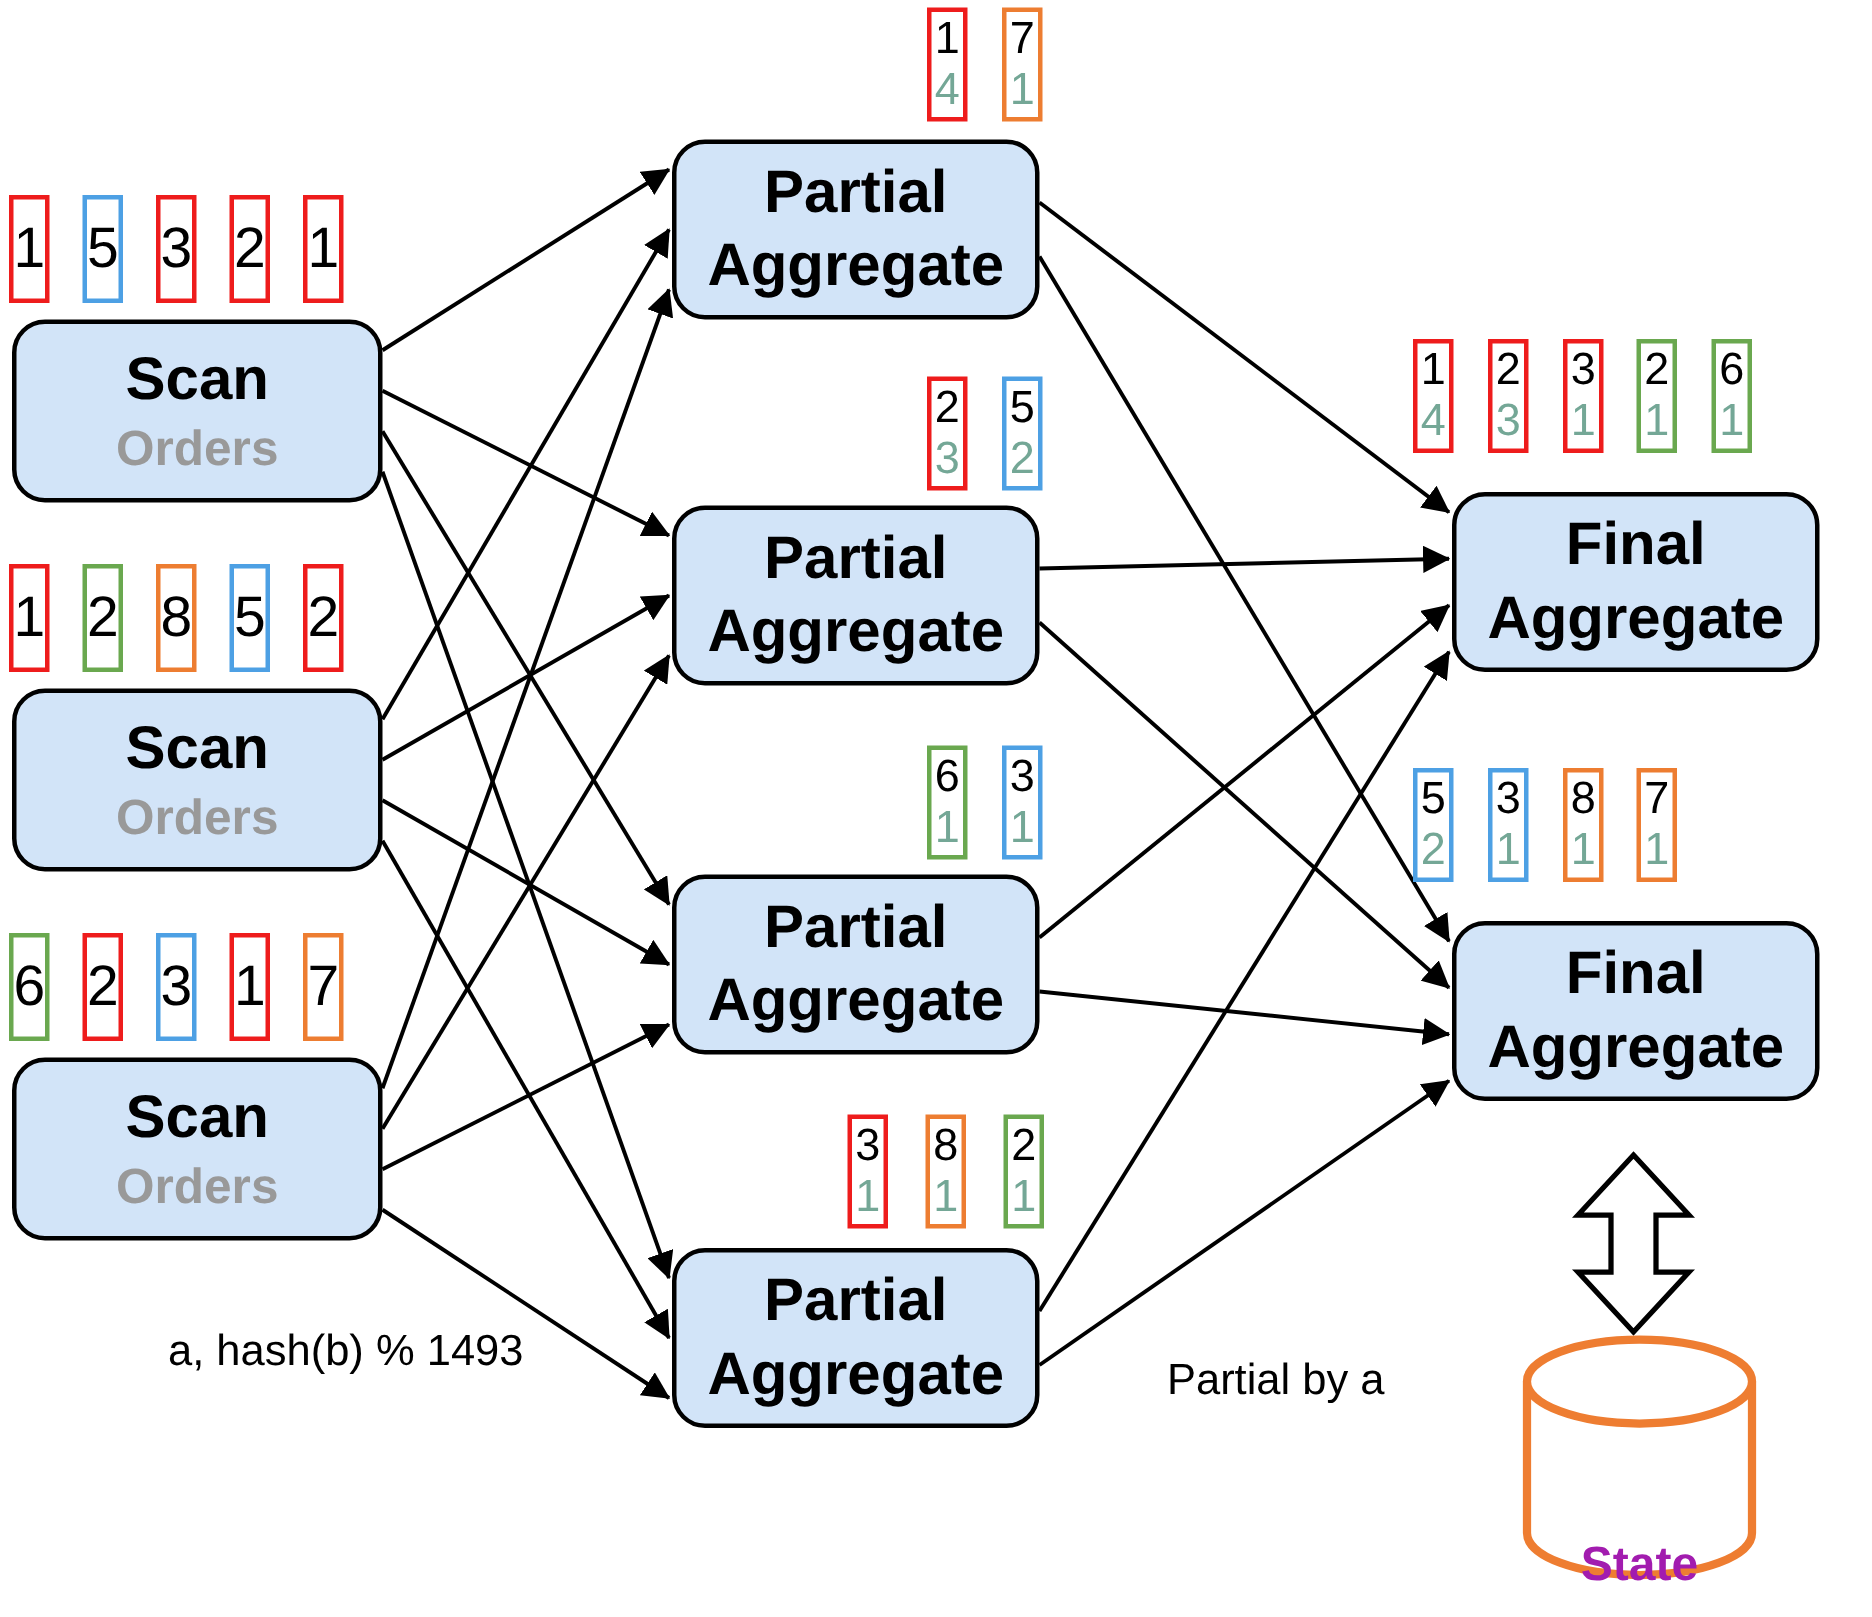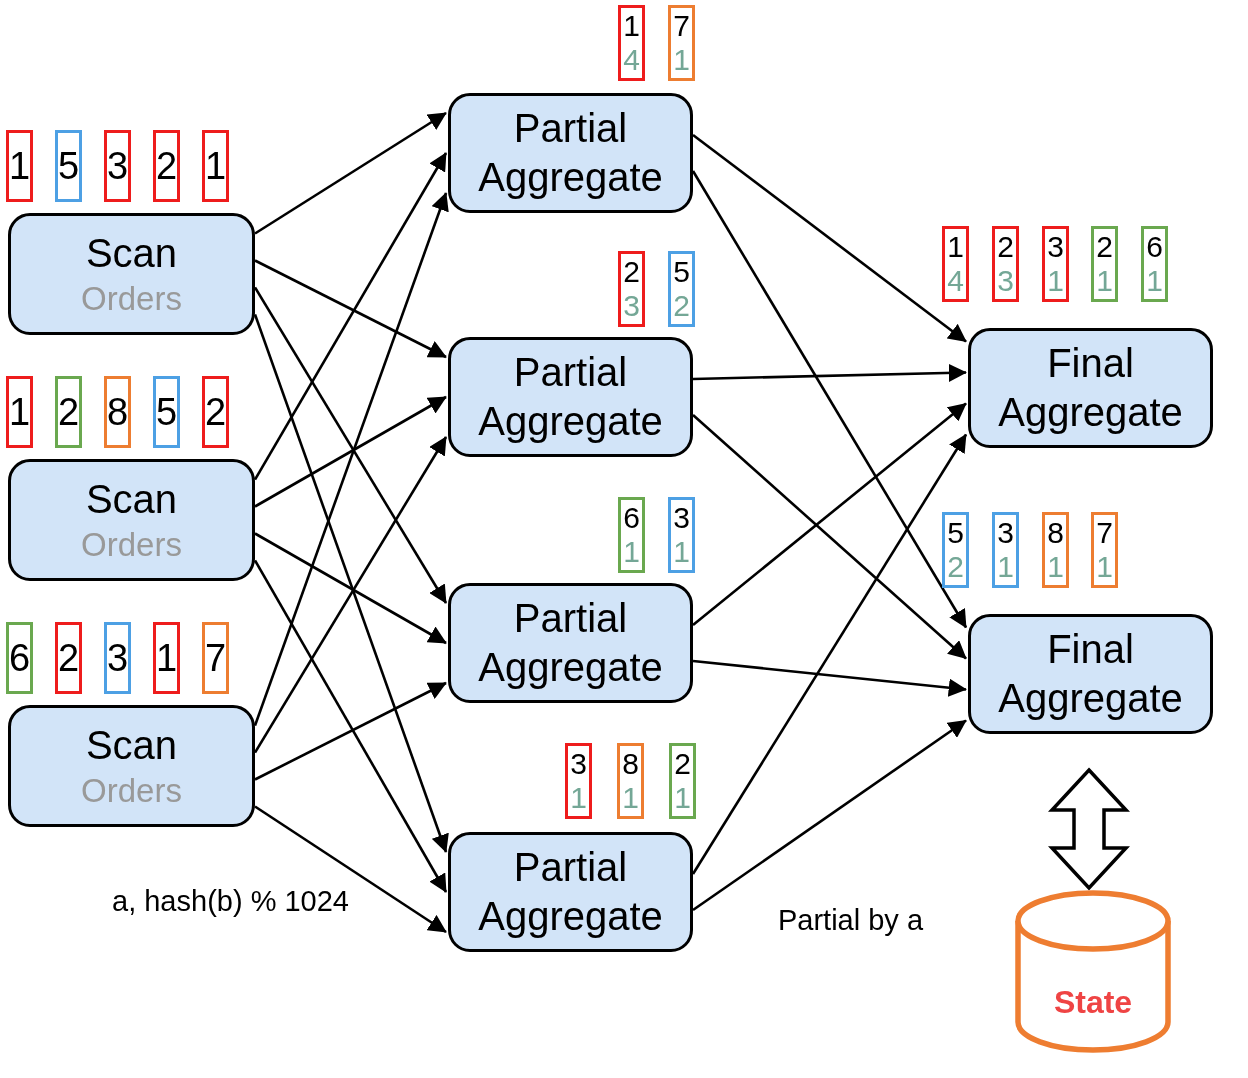--- a/index.html
+++ b/index.html
@@ -2,21 +2,21 @@
 <html><head>
 <meta charset="utf-8">
 <style>
   html,body { margin:0; padding:0; background:#ffffff; font-family:"Liberation Sans", sans-serif; }
   #stage { position:relative; width:1248px; height:1078px; background:#ffffff; overflow:hidden; }
   #edge-layer { position:absolute; left:0; top:0; }
   #nodes-layer { position:absolute; left:0; top:0; width:100%; height:100%; pointer-events:none; }
 
   .node { position:absolute; background:#d2e4f8; border:3px solid #000; border-radius:22px;
           display:flex; flex-direction:column; align-items:center; justify-content:center;
-          box-sizing:border-box; text-align:center; }
+          box-sizing:border-box; text-align:center;font-weight:bold; }
   .node .line { font-size:40px; line-height:49px; color:#000; white-space:nowrap; }
   .node .sub  { font-size:33px; line-height:42px; color:#999999; white-space:nowrap; }
 
   .token { position:absolute; background:#ffffff; border:3px solid #000; box-sizing:border-box;
            display:flex; flex-direction:column; align-items:center; justify-content:center; }
   .token.single { width:27px; height:72px; }
   .token.single .k { font-size:38px; line-height:40px; color:#000; }
   .token.double { width:27px; height:76px; }
   .token.double .k { font-size:30px; line-height:34px; color:#000; }
   .token .c { font-size:30px; line-height:34px; }
@@ -217,18 +217,18 @@
         <span class="k">8</span>
         <span class="c" style="color: rgb(116, 167, 150);">1</span>
       </div>
       <div class="token double" style="left: 1091px; top: 512px; border-color: rgb(237, 125, 49);">
         <span class="k">7</span>
         <span class="c" style="color: rgb(116, 167, 150);">1</span>
       </div>
     </div>
 
   <div class="label" id="shuffle-left">
-    <div>a, hash(b) % 1024</div>
+    <div>a, hash(b) % 1493</div>
   </div>
   <div class="label" id="shuffle-right">Partial by a</div>
-  <div id="state-label" style="color: #ef4444;">State</div>
+  <div id="state-label" style="color: #a21caf; margin-top: 40px;">State</div>
 
 </div>
 
 </body></html>

